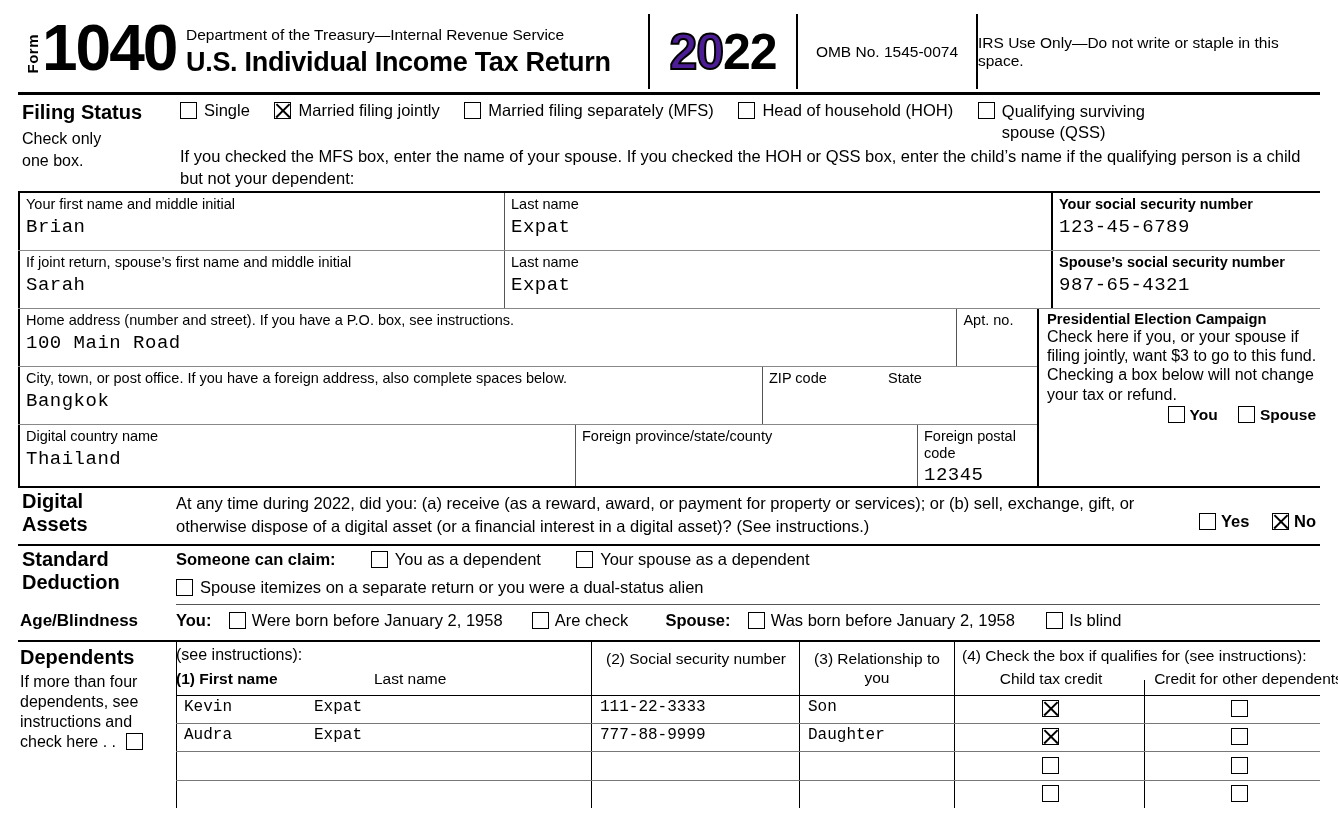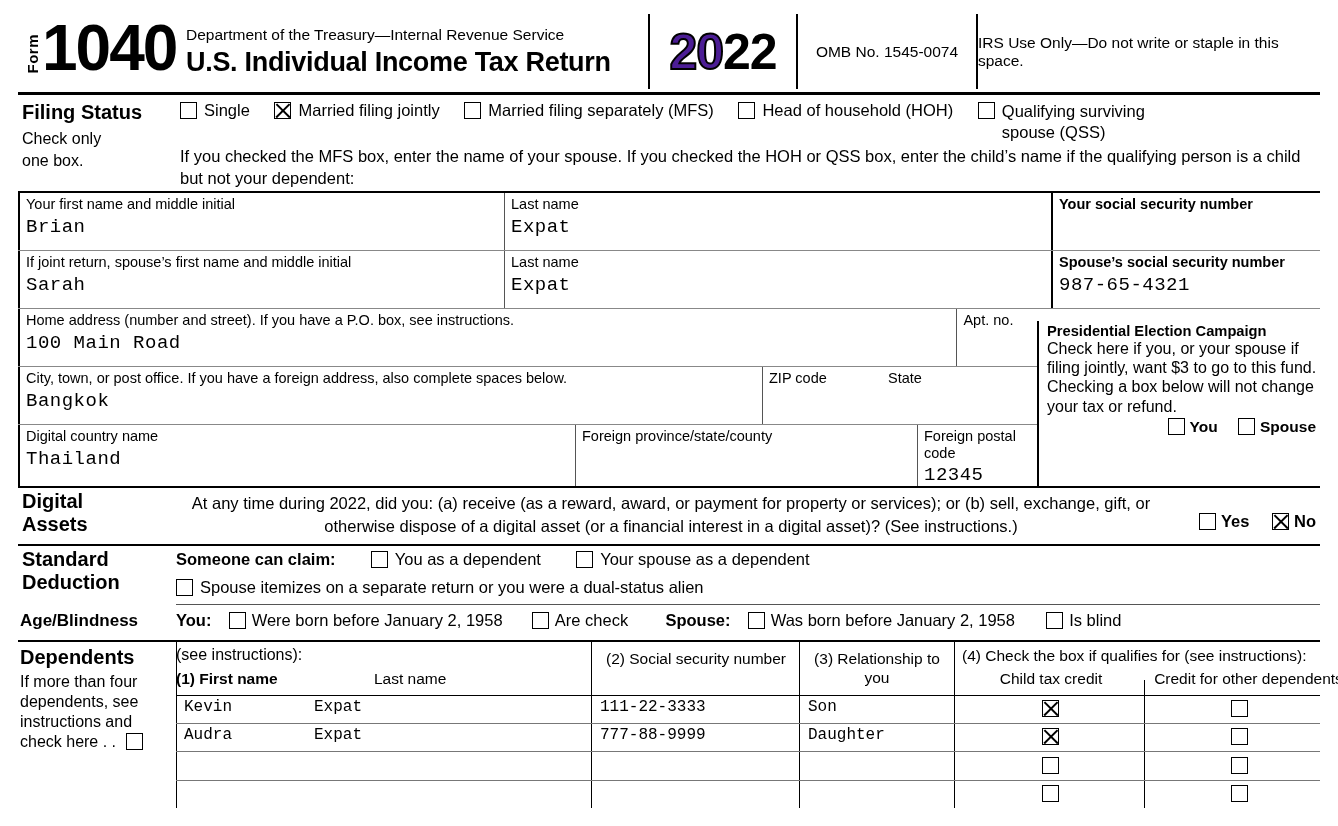--- a/index.html
+++ b/index.html
@@ -92,34 +92,34 @@
     position:relative;box-sizing:border-box;
     border-right:1.2px solid #555;padding:3px 0 0 6px;
     min-height:57px;
   }
   .cell:last-child{border-right:none;}
   .cell .lbl{display:block;font-size:14.5px;}
   .cell .val{display:block;margin-top:3px;font-size:19px;}
   .hardleft{border-left:2.2px solid #000;}
   .pec{
     box-sizing:border-box;width:283px;
-    border-left:2.2px solid #000;padding:2px 0 8px 8px;margin-top:12px;
+    border-left:2.2px solid #000;padding:2px 0 8px 8px;
   }
   .pec .h{font-size:14.7px;font-weight:bold;}
   .pec .t{font-size:16px;line-height:1.2;}
   .pec .ck{margin-top:2px;text-align:right;padding-right:4px;font-size:15.5px;font-weight:bold;}
   .pec .ck .cbx{margin:0 5px 0 16px;}
 
   
   .da{
     position:relative;margin:0 18px;border-bottom:2.4px solid #000;
     min-height:56px;
   }
   .da-t{position:absolute;left:4px;top:2px;font-size:20px;font-weight:bold;line-height:1.12;}
-  .da-q{position:absolute;left:158px;top:4px;width:990px;font-size:16.5px;line-height:1.35;text-align:center;}
+  .da-q{position:absolute;left:158px;top:4px;width:990px;font-size:16.5px;line-height:1.35;}
   .da-c{position:absolute;right:4px;top:24px;font-size:16.5px;font-weight:bold;}
   .da-c .cbx{margin:0 5px 0 18px;}
 
   
   .sd{position:relative;margin:0 18px;height:62px;}
   .sd-t{position:absolute;left:4px;top:2px;font-size:20px;font-weight:bold;line-height:1.12;}
   .sd-r1{position:absolute;left:158px;top:4px;font-size:16.5px;}
   .sd-r2{position:absolute;left:158px;top:32px;font-size:16.5px;}
   .sd .cbx{margin-right:7px;}
   .sd-line{position:absolute;left:158px;right:0;top:58px;border-top:1.4px solid #555;}
@@ -184,20 +184,21 @@
       <div class="cell hardleft" style="width:487px;">
         <span class="lbl">Your first name and middle initial</span>
         <span class="val mono">Brian</span>
       </div>
       <div class="cell" style="width:548px;border-right:2.2px solid #000;">
         <span class="lbl">Last name</span>
         <span class="val mono">Expat</span>
       </div>
       <div class="cell" style="width:267px;">
         <span class="lbl b">Your social security number</span>
+        <span class="val mono">123-45-6789</span>
       </div>
     </div>
 
     <div class="gr">
       <div class="cell hardleft" style="width:487px;">
         <span class="lbl">If joint return, spouse’s first name and middle initial</span>
         <span class="val mono">Sarah</span>
       </div>
       <div class="cell" style="width:548px;border-right:2.2px solid #000;">
         <span class="lbl">Last name</span>

